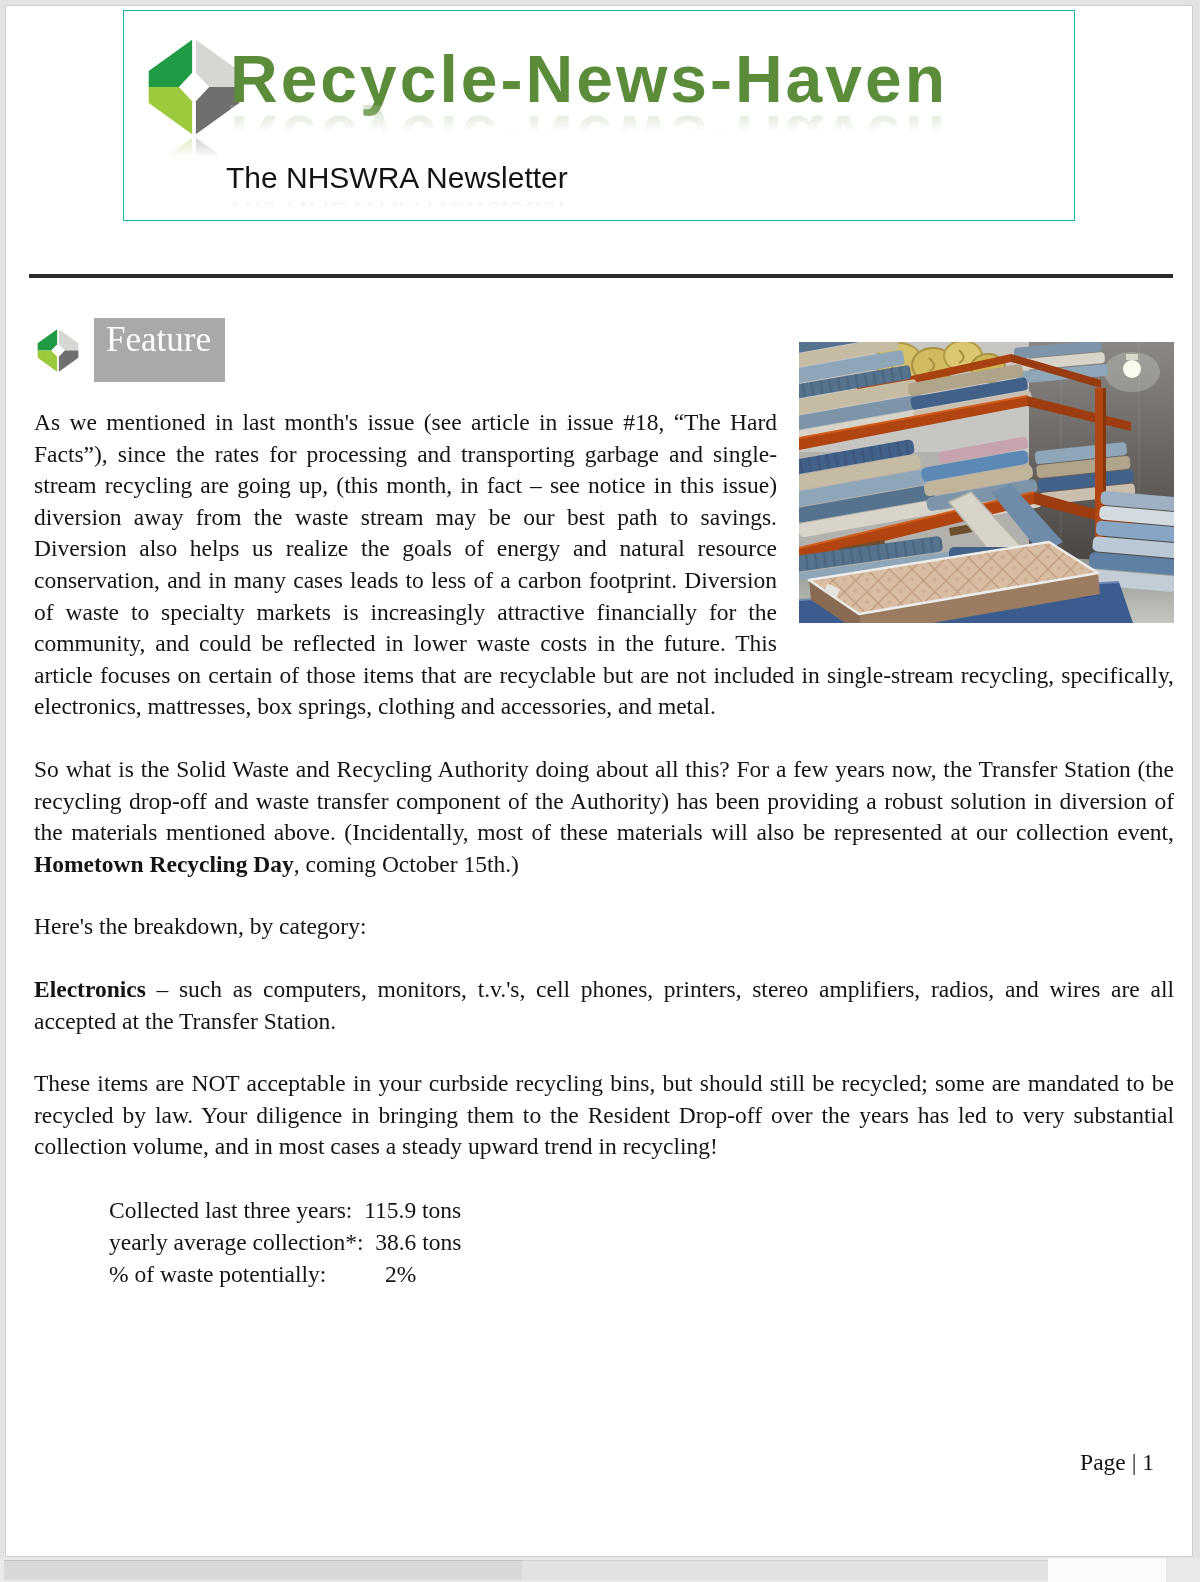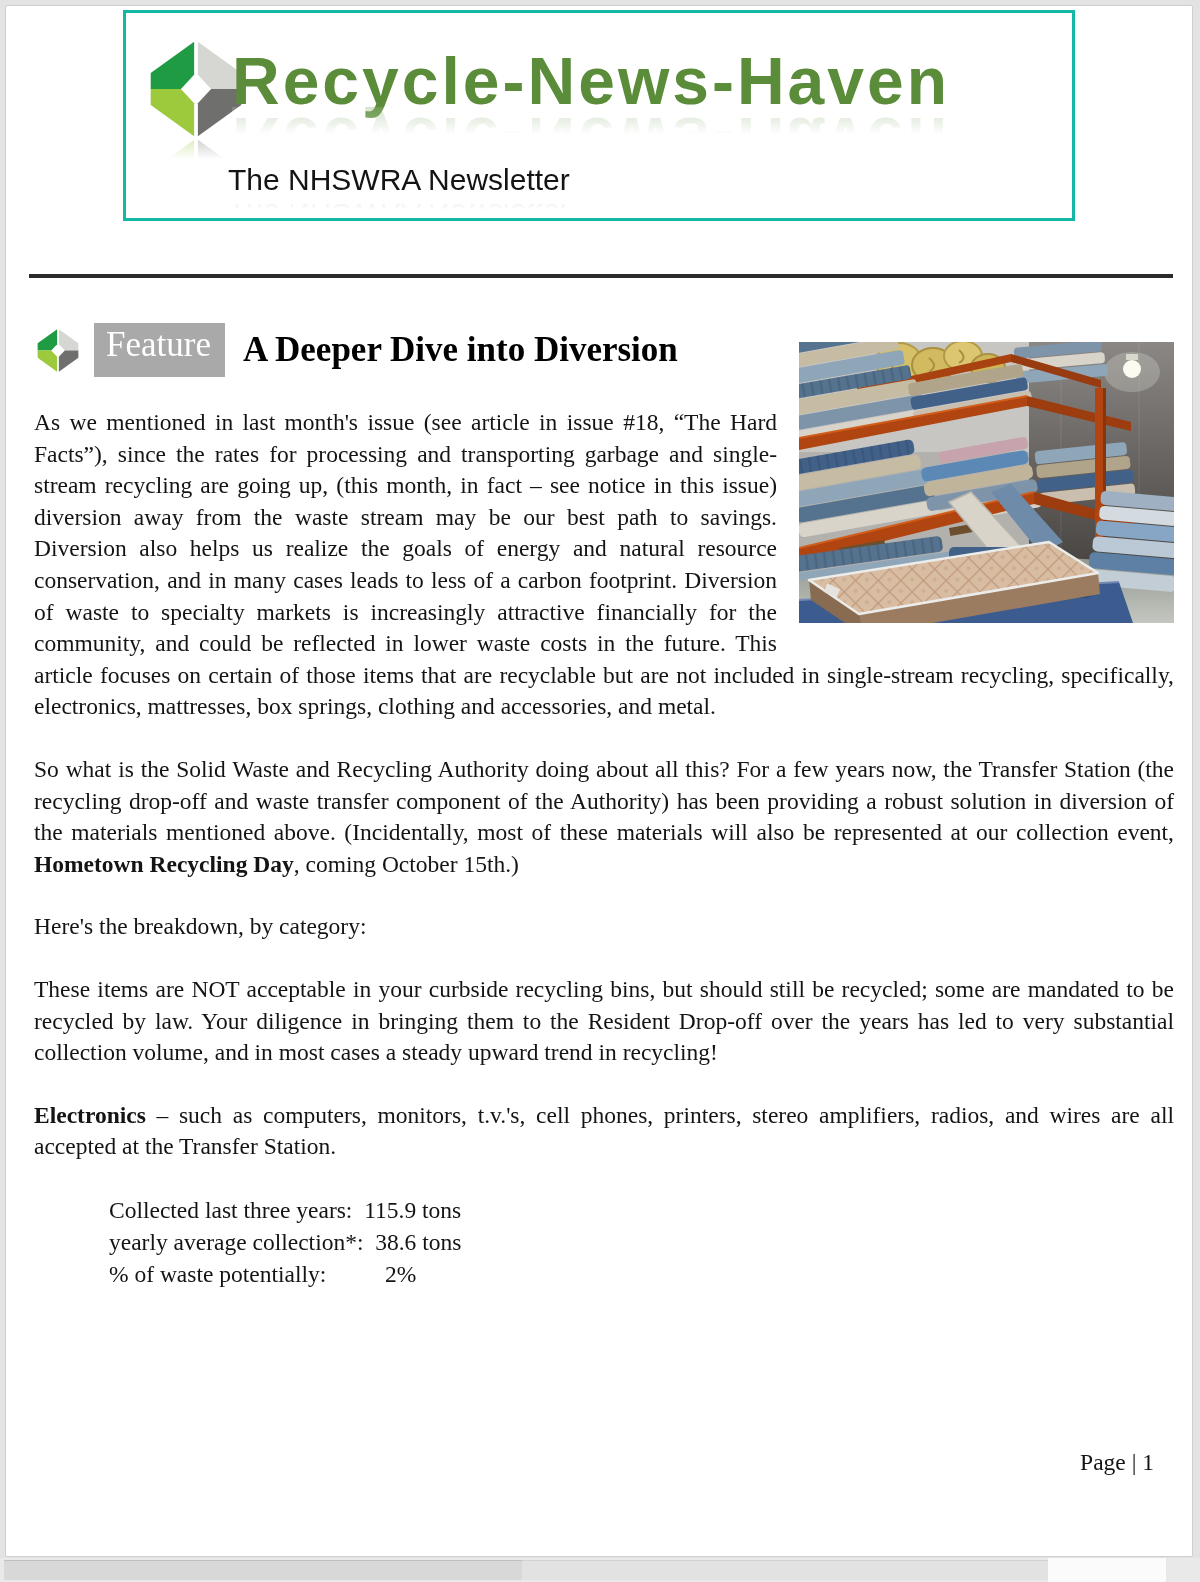--- a/index.html
+++ b/index.html
@@ -4,21 +4,21 @@
 <style>
   * { box-sizing: border-box; margin: 0; padding: 0; }
   html,body { width:1200px; height:1582px; }
   body { background:#e3e3e3; font-family:"Liberation Serif", serif; position:relative; overflow:hidden; }
 
   .page { position:absolute; left:5px; top:5px; width:1188px; height:1552px;
           background:#ffffff; border:1px solid #cfcfcf; border-radius:2px; }
 
   
   .masthead { position:absolute; left:117px; top:4px; width:952px; height:211px;
-              background:#fff; border:3px solid #14b8a6; }
+              background:#fff; border:1px solid #14b8a6; }
   .m-logo-wrap { position:absolute; left:18px; top:26px; width:110px; }
   .m-logo-wrap svg { display:block; }
   .refl-crop { position:relative; overflow:hidden; }
   .refl-crop .flip { transform:scaleY(-1); display:block; }
   .refl-crop::after { content:""; position:absolute; inset:0;
       background:linear-gradient(to bottom, rgba(255,255,255,.35), #ffffff 85%); }
   .m-logo-refl { height:26px; margin-top:-2px; opacity:.55; }
   .m-title-block { position:absolute; left:106px; top:34px; width:840px;
       font-family:"Liberation Sans", sans-serif; font-weight:bold;
       font-size:66px; line-height:68px; letter-spacing:3px; color:#5a8c3a; white-space:nowrap; }
@@ -32,21 +32,21 @@
 
   
   .content { position:absolute; left:28px; top:320px; width:1140px; color:#141414; }
   .photo { float:right; width:375px; height:281px; margin:16px 0 16px 22px; overflow:hidden;
            background:#a8a6a4; }
   .photo svg { display:block; filter:blur(.4px) saturate(.96); }
 
   .feature-row { display:flex; align-items:center; height:48px; margin-bottom:33px; }
   .feature-row svg { flex:0 0 auto; }
   .feature-badge { margin-left:12px; background:#a9a9a9; color:#ffffff;
-      font-size:35px; line-height:44px; padding:0 14px 10px 12px; }
+      font-size:35px; line-height:44px; padding:0 14px 20px 12px; }
   .feature-title { margin-left:18px; font-size:35px; font-weight:bold; color:#000; white-space:nowrap; }
 
   p.body { font-size:23.5px; line-height:31.6px; text-align:justify; margin-bottom:31px; }
   .bold-inline { font-weight:bold; }
   .breakdown-heading { display:inline-block; font-size:23.5px; line-height:31.6px;
       white-space:pre; margin-bottom:31px; }
 
   .stats { margin-left:75px; font-size:23.5px; line-height:32px; }
   .stats div { white-space:pre; }
 
@@ -236,32 +236,31 @@
         <path d="M10 238 L250 200 L299 231 L60 272 Z" fill="url(#quilt)" stroke="#ececea" stroke-width="2.5" stroke-linejoin="round"></path>
         <rect x="26" y="244" width="14" height="9" fill="#e5e3de" transform="rotate(24 33 248)"></rect>
       </svg>
     </figure>
 
     <div class="feature-row">
       <svg width="48" height="45" viewBox="0 0 108 106">
           <use href="#logo-sym"></use>
         </svg>
       <span class="feature-badge">Feature</span>
-      <span class="feature-title">A Deeper Dive into Diversion</span>
     </div>
 
     <p class="body">As we mentioned in last month's issue (see article in issue #18, “The Hard Facts”), since the rates for processing and transporting garbage and single-stream recycling are going up, (this month, in fact – see notice in this issue) diversion away from the waste stream may be our best path to savings.  Diversion also helps us realize the goals of energy and natural resource conservation, and in many cases leads to less of a carbon footprint.  Diversion of waste to specialty markets is increasingly attractive financially for the community, and could be reflected in lower waste costs in the future.  This article focuses on certain of those items that are recyclable but are not included in single-stream recycling, specifically, electronics, mattresses, box springs, clothing and accessories, and metal.</p>
 
     <p class="body"><span>So what is the Solid Waste and Recycling Authority doing about all this?  For a few years now, the Transfer Station (the recycling drop-off and waste transfer component of the Authority) has been providing a robust solution in diversion of the materials mentioned above.  (Incidentally, most of these materials will also be represented at our collection event, </span><span class="bold-inline">Hometown Recycling Day</span><span>, coming October 15th.)</span></p>
 
     <div><span class="breakdown-heading">Here's the breakdown, by category: </span></div>
 
+    <p class="body"><span class="bold-inline">Electronics</span><span> – such as computers, monitors, t.v.'s, cell phones, printers, stereo amplifiers, radios,  and wires are all accepted at the Transfer Station.</span></p>
+
     <p class="body">These items are NOT acceptable in your curbside recycling bins, but should still be recycled; some are mandated to be recycled by law.  Your diligence in bringing them to the Resident Drop-off over the years has led to very substantial collection volume, and in most cases a steady upward trend in recycling!</p>
-
-    <p class="body"><span class="bold-inline">Electronics</span><span> – such as computers, monitors, t.v.'s, cell phones, printers, stereo amplifiers, radios,  and wires are all accepted at the Transfer Station.</span></p>
 
     <div class="stats">
       <div>Collected last three years:  115.9 tons</div>
       <div>yearly average collection*:  38.6 tons</div>
       <div>% of waste potentially:          2%</div>
     </div>
   </div>
 
   <div class="page-number">Page | 1</div>
 </div>

